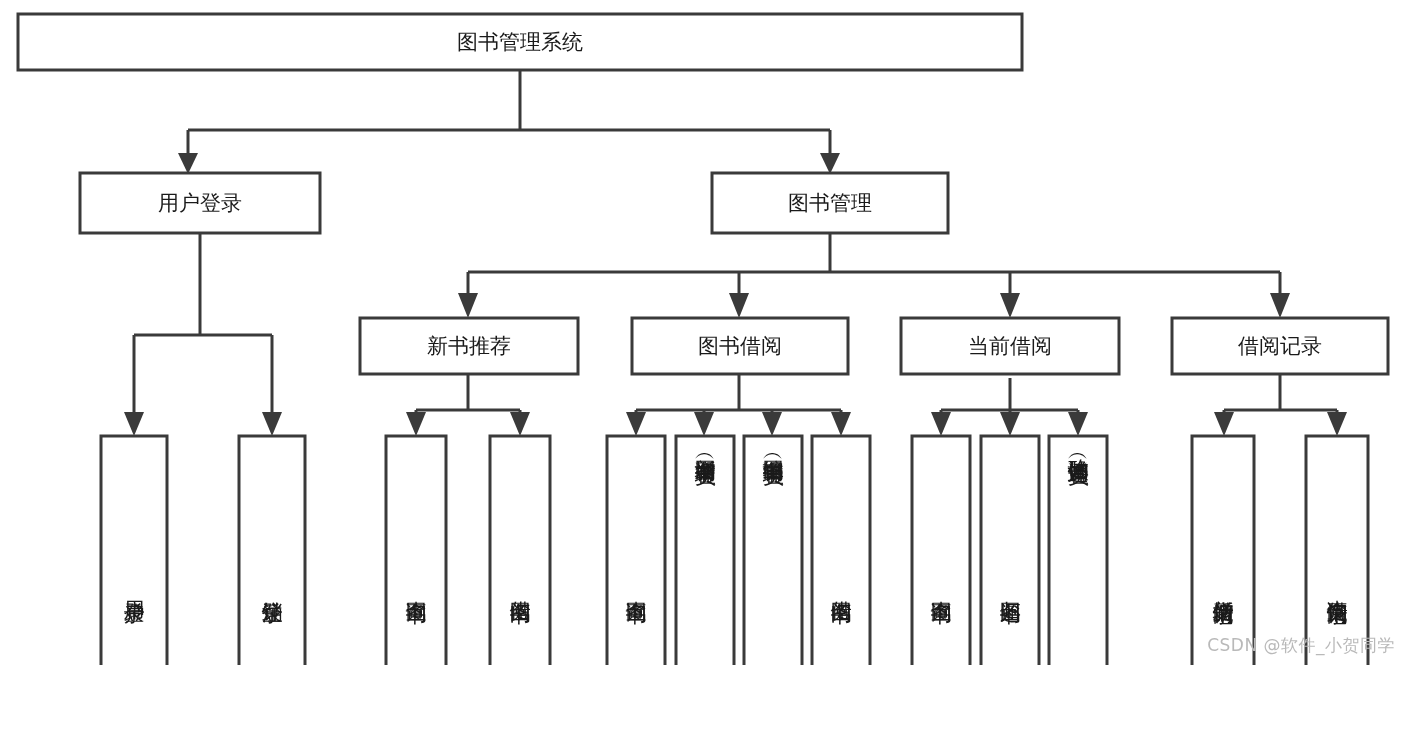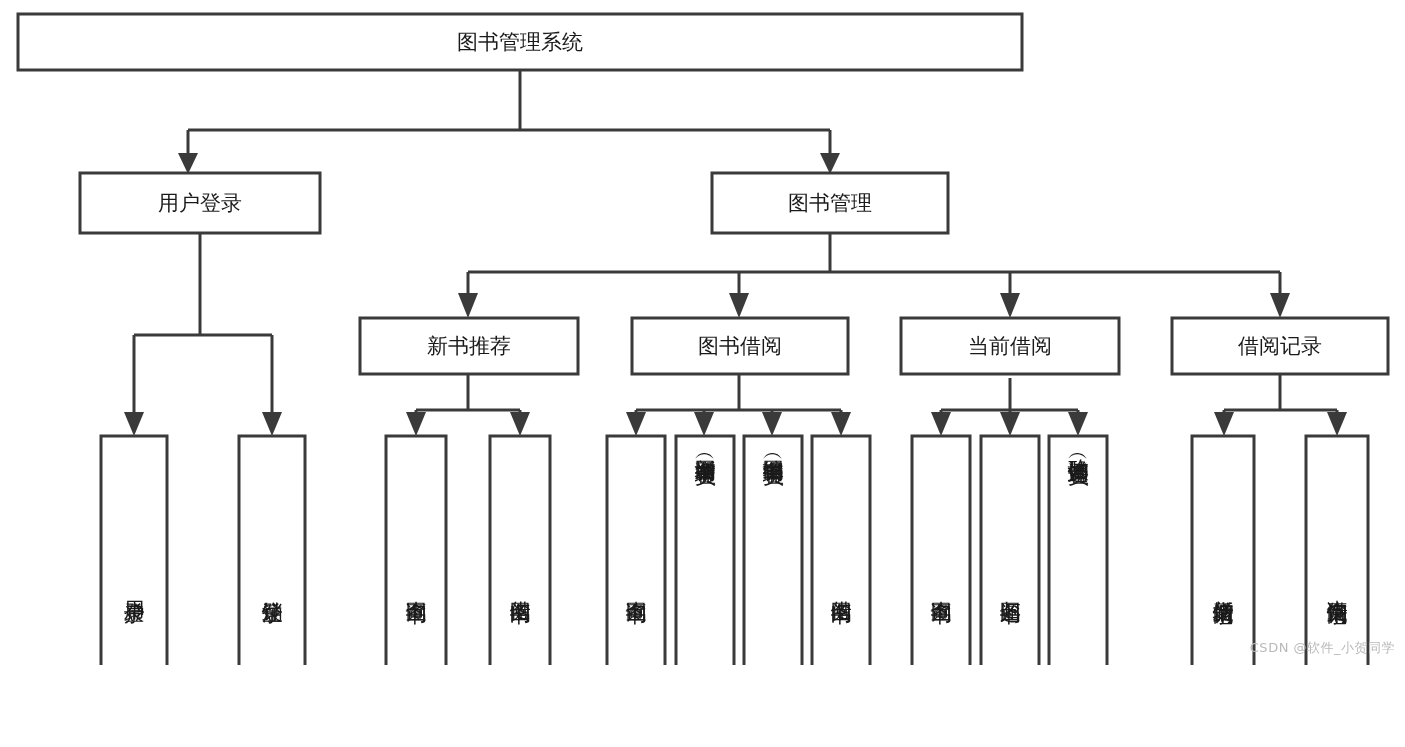--- a/index.html
+++ b/index.html
@@ -63,21 +63,21 @@
     color: #1a1a1a;
     letter-spacing: 1px;
     white-space: nowrap;
     text-align: center;
   }
   #watermark {
     position: absolute;
     right: 10px;
     bottom: 8px;
     font-family: "DejaVu Sans", "Liberation Sans", sans-serif;
-    font-size: 13px;
+    font-size: 17px;
     color: #b9b9b9;
     letter-spacing: 0.5px;
     white-space: nowrap;
   }
 </style>
 </head>
 <body>
 
 <div id="diagram-wrap">
 

